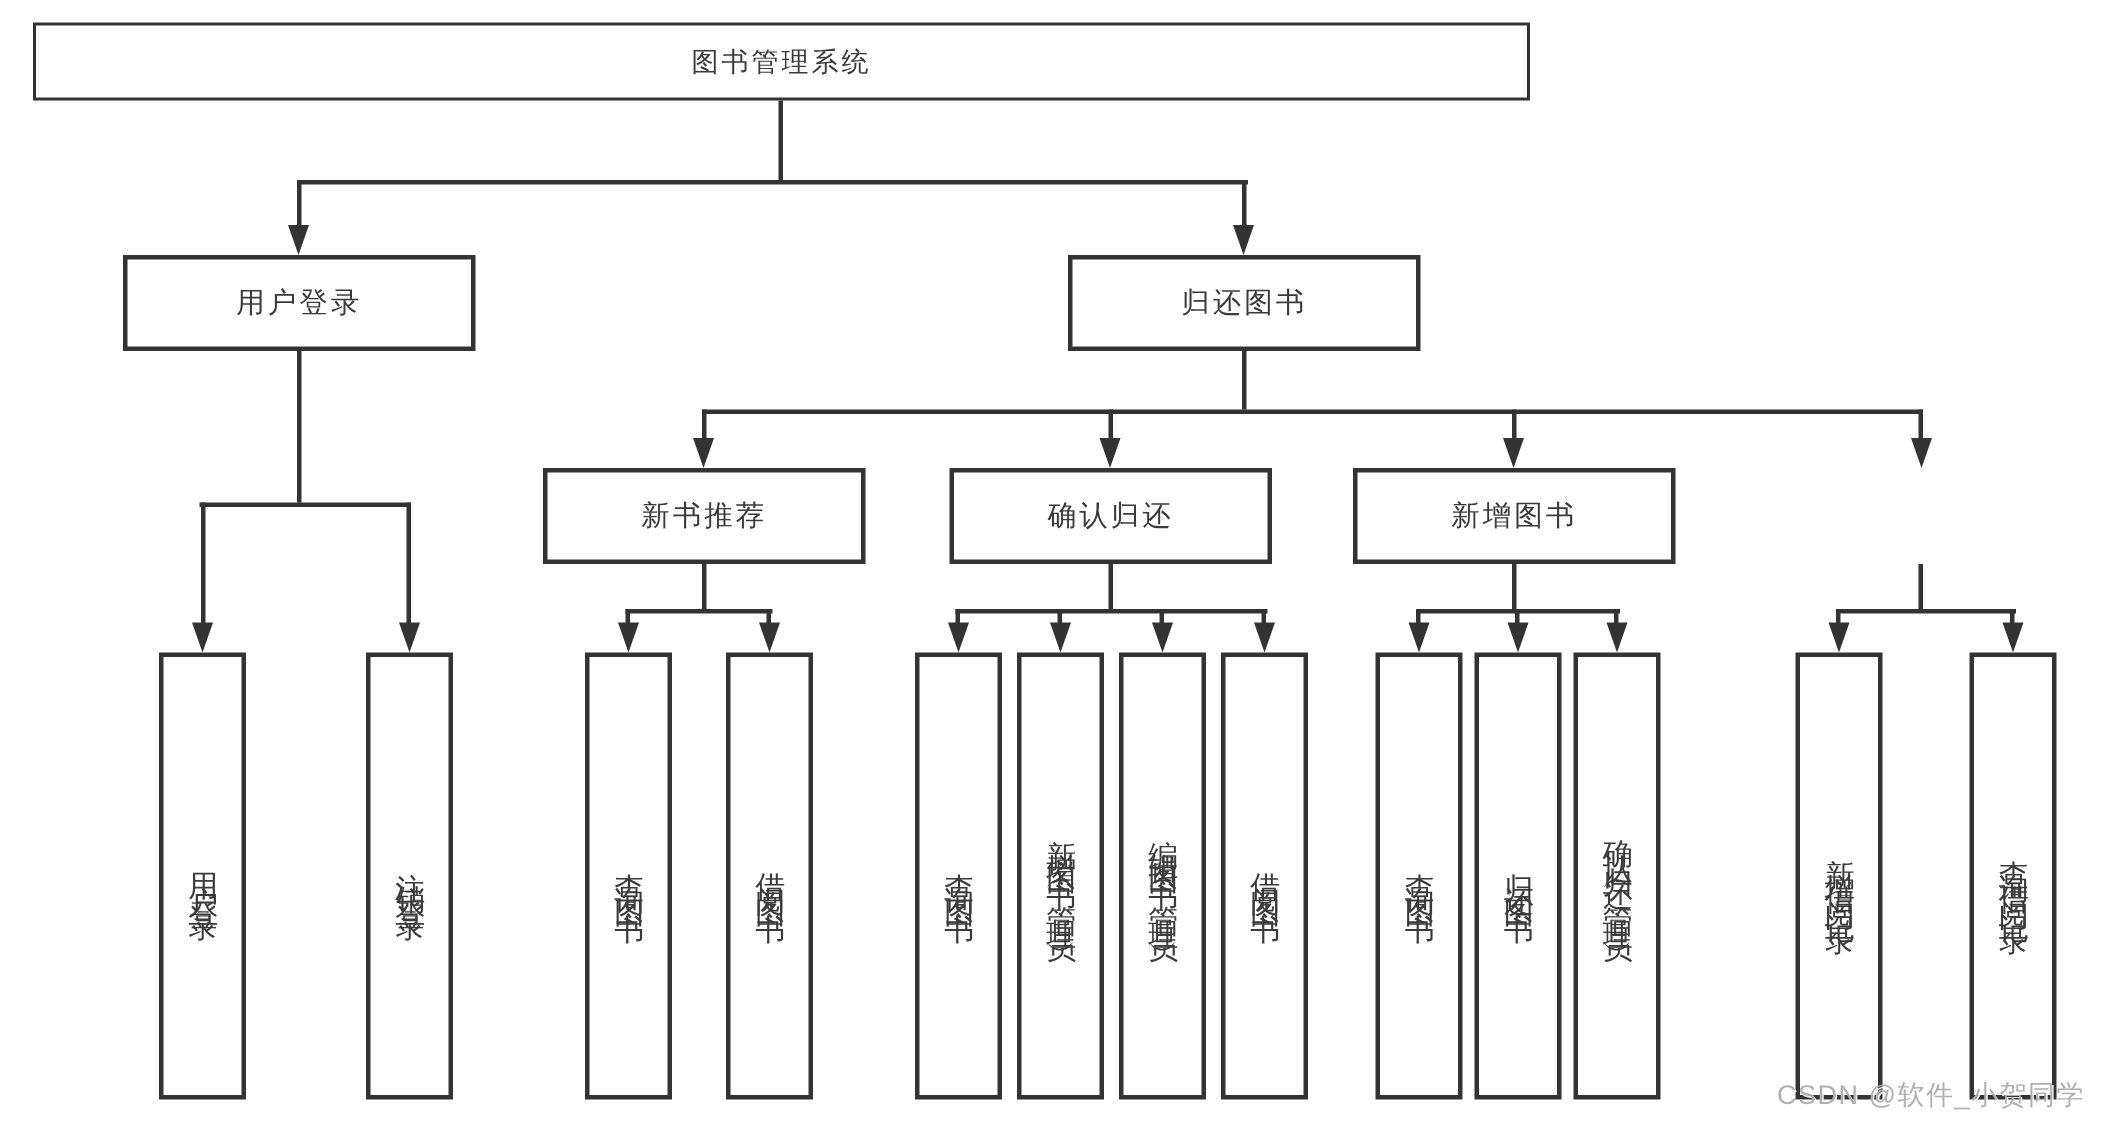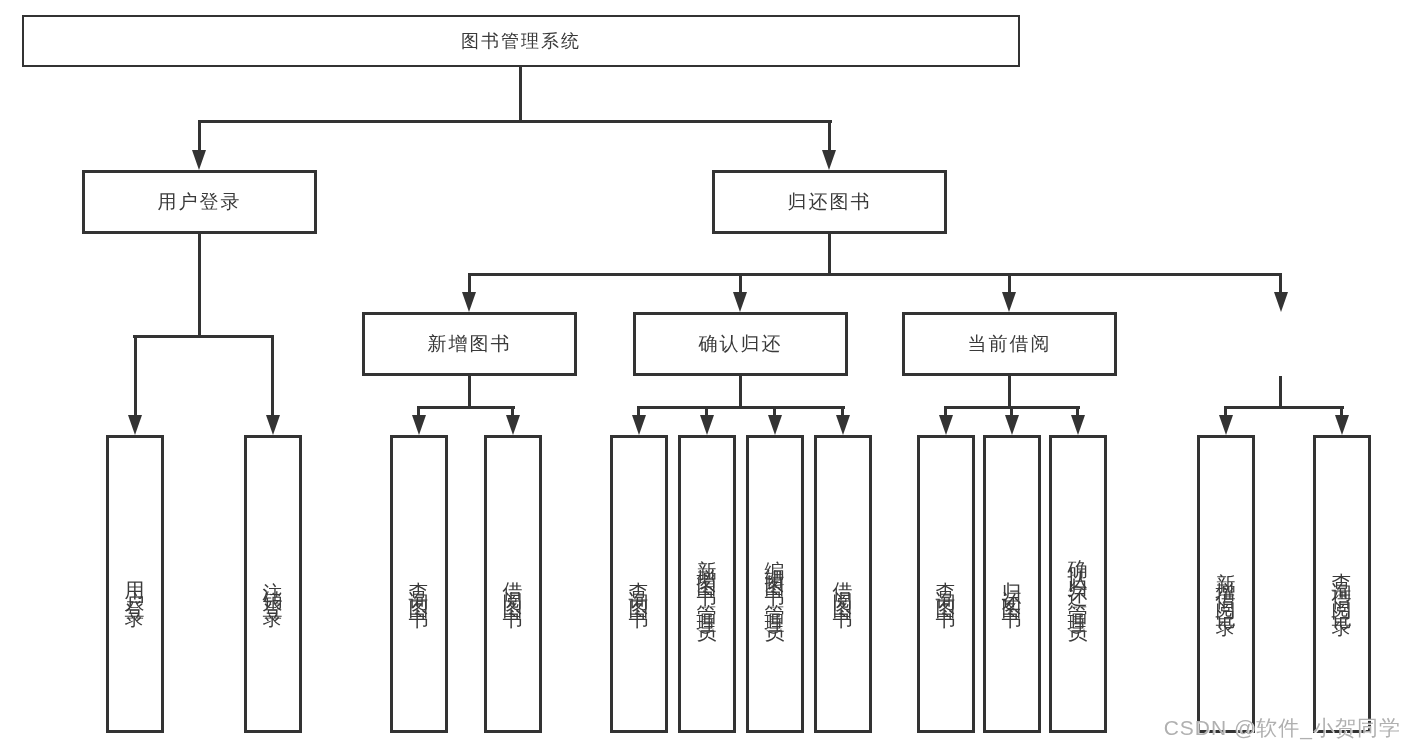--- a/index.html
+++ b/index.html
@@ -27,21 +27,21 @@
     font-size:20px;letter-spacing:9px;line-height:1;white-space:nowrap;
   }
   .vl{position:absolute;width:3px;background:var(--line);}
   .hl{position:absolute;height:3px;background:var(--line);}
   .ah{
     position:absolute;width:0;height:0;
     border-left:7px solid transparent;border-right:7px solid transparent;
     border-top:20px solid var(--line);
   }
   .watermark{
-    position:absolute;right:4px;bottom:5px;font-size:21px;letter-spacing:1px;
+    position:absolute;right:15px;bottom:5px;font-size:18px;letter-spacing:1px;
     color:var(--watermark);text-shadow:1px 1px 0 rgba(255,255,255,.9);
     white-space:nowrap;z-index:5;
   }
 </style>
 </head>
 <body>
 
 <div class="canvas">
 
   <div class="node h root" style="left:22px;top:15px;width:998px;height:52px">
@@ -74,27 +74,27 @@
   <div class="vl" style="left:468px;top:273px;height:21px"></div>
   <div class="ah" style="left:462px;top:292px"></div>
   <div class="vl" style="left:739px;top:273px;height:21px"></div>
   <div class="ah" style="left:733px;top:292px"></div>
   <div class="vl" style="left:1008px;top:273px;height:21px"></div>
   <div class="ah" style="left:1002px;top:292px"></div>
   <div class="vl" style="left:1279px;top:273px;height:21px"></div>
   <div class="ah" style="left:1274px;top:292px"></div>
 
   <div class="node h" style="left:362px;top:312px;width:215px;height:64px">
-    <span>新增图书</span>
+    <span>新书推荐</span>
   </div>
   <div class="node h" style="left:633px;top:312px;width:215px;height:64px">
     <span>确认归还</span>
   </div>
   <div class="node h" style="left:902px;top:312px;width:215px;height:64px">
-    <span>当前借阅</span>
+    <span>新增图书</span>
   </div>
 
   <div class="vl" style="left:468px;top:376px;height:30px"></div>
   <div class="hl" style="left:417px;top:406px;width:98px"></div>
   <div class="vl" style="left:417px;top:406px;height:11px"></div>
   <div class="ah" style="left:412px;top:415px"></div>
   <div class="vl" style="left:511px;top:406px;height:11px"></div>
   <div class="ah" style="left:506px;top:415px"></div>
 
   <div class="vl" style="left:739px;top:376px;height:30px"></div>

